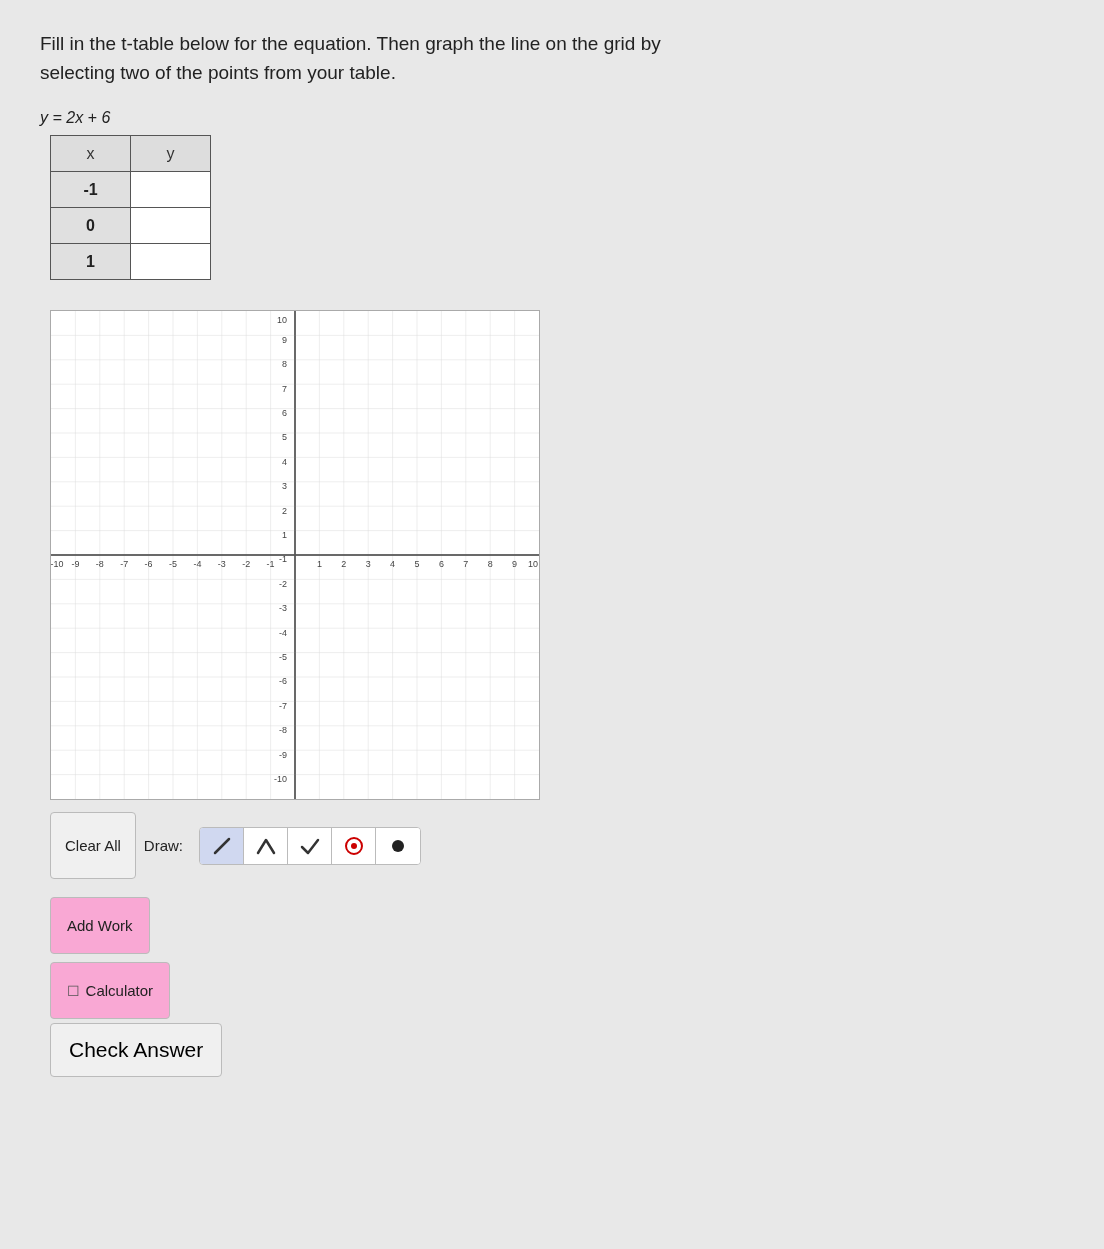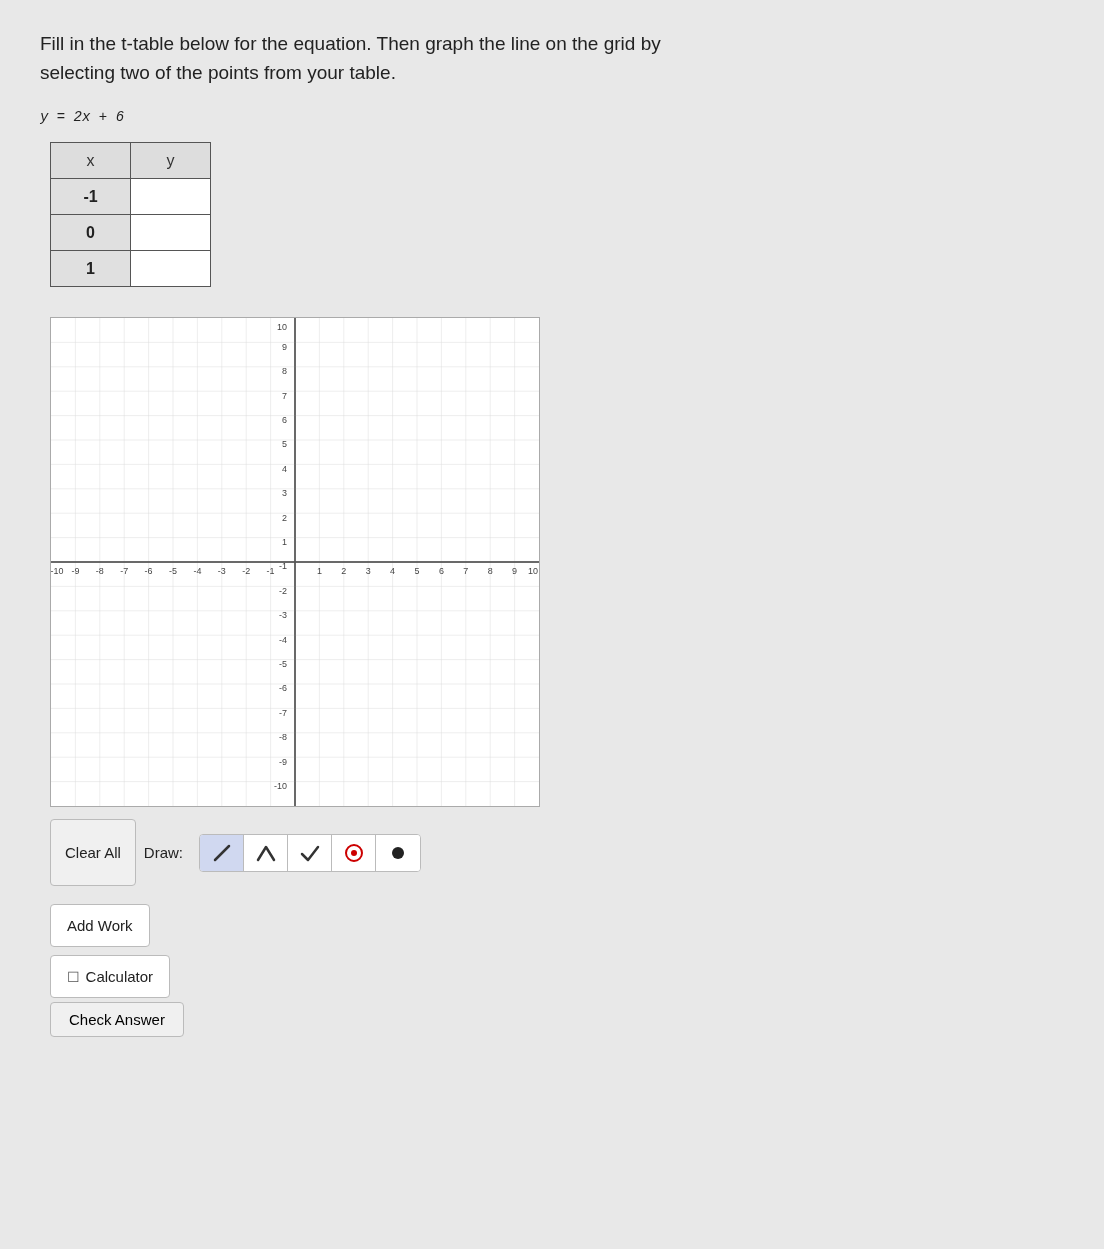--- a/index.html
+++ b/index.html
@@ -15,24 +15,24 @@
     }
 
     .instruction {
       font-size: 19px;
       line-height: 1.5;
       margin-bottom: 22px;
       max-width: 700px;
     }
 
     .equation {
-      font-size: 14px;
+      font-size: 16px;
       font-style: italic;
-      margin-bottom: 17px;
-      font-family: Liberation Mono, monospace;
+      margin-bottom: 8px;
+      font-family: Liberation Sans, sans-serif;
     }
 
     
     .t-table {
       border-collapse: collapse;
       margin-bottom: 30px;
       margin-left: 10px;
     }
 
     .t-table th, .t-table td {
@@ -165,45 +165,45 @@
 
     
     .action-buttons {
       display: flex;
       flex-direction: column;
       gap: 8px;
       margin-left: 10px;
     }
 
     .action-btn {
-      background: #ffffff;
+      background: #f9a8d4;
       border: 1px solid #bbb;
       border-radius: 4px;
-      padding: 12px 16px;
+      padding: 19px 16px;
       font-size: 15px;
       cursor: pointer;
       color: #222;
       text-align: left;
       display: flex;
       align-items: center;
       gap: 6px;
       width: fit-content;
     }
 
     .calc-icon {
       font-size: 14px;
       color: #555;
     }
 
     .check-btn {
       background: #f0f0f0;
       border: 1px solid #bbb;
       border-radius: 4px;
-      padding: 8px 18px;
-      font-size: 15px;
+      padding: 14px 18px;
+      font-size: 21px;
       cursor: pointer;
       margin-top: 4px;
       width: fit-content;
       margin-left: 10px;
     }
   </style>
 </head>
 <body>
 
 

